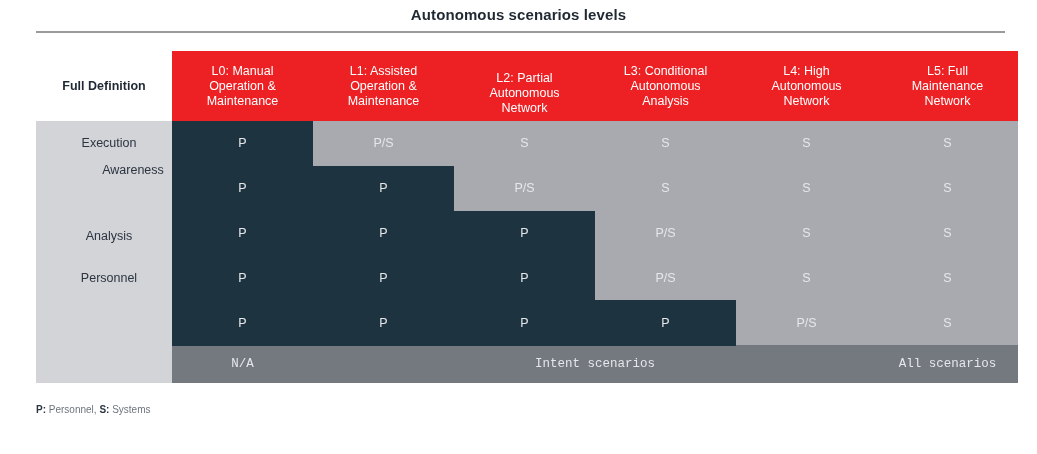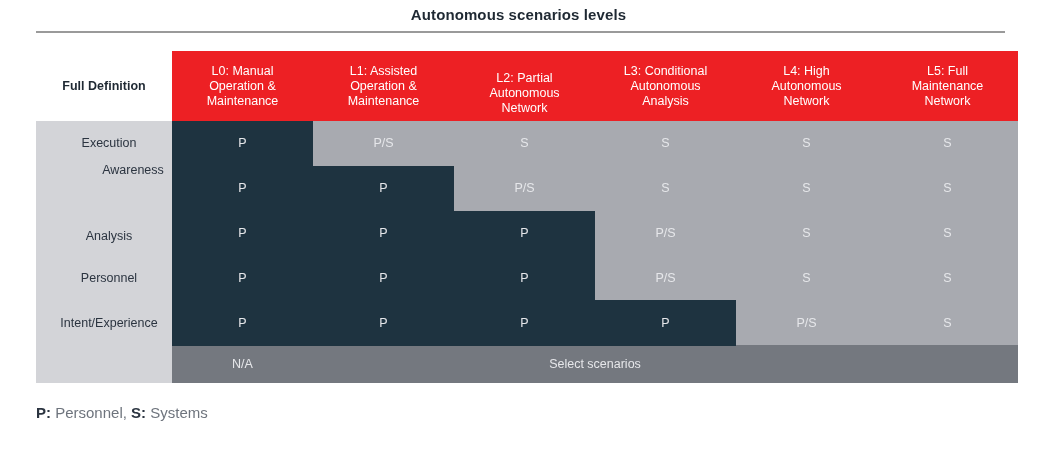--- a/index.html
+++ b/index.html
@@ -77,27 +77,27 @@
   }
 
   
   #applicability-row{
     position:absolute;left:172px;top:299px;width:846px;height:38px;
     background:#74787f;
   }
   .appl-cell{
     position:absolute;top:299px;height:38px;
     display:flex;align-items:center;justify-content:center;
-    font-size:12.5px;color:#e6e7ea;
+    font-size:12.5px;color:#e6e7ea;font-family:Liberation Mono, monospace;
   }
 
   
   #footnote{
     position:absolute;left:36px;top:404px;
-    font-size:15px;color:#6e747d;
+    font-size:10px;color:#6e747d;
   }
   #footnote b{color:#2b3440;}
 </style>
 </head>
 <body>
 
 <div id="title">Autonomous scenarios levels</div>
 <div id="title-rule"></div>
 
 <div id="figure">
@@ -121,21 +121,20 @@
 Network</div>
   <div class="header-cell" style="left: 877px; width: 141px;">L5: Full
 Maintenance
 Network</div>
 
   <div id="label-col"></div>
   <div class="row-label" style="top: 75px; height: 44.8px;">Execution</div>
   <div class="row-label" style="top: 102px; height: 44.8px; padding-left: 24px;">Awareness</div>
   <div class="row-label" style="top: 168px; height: 44.8px;">Analysis</div>
   <div class="row-label" style="top: 209.4px; height: 44.8px;">Personnel</div>
-  <div class="row-label" style="top: 254.2px; height: 44.8px;">Intent/Experience</div>
 
   <div id="matrix"></div>
 
   <div id="applicability-row"></div>
 
 <div class="dark-block" style="left: 172px; top: 75px; width: 141px; height: 45.4px;"></div>
     <div class="dark-block" style="left: 172px; top: 119.8px; width: 282px; height: 45.4px;"></div>
     <div class="dark-block" style="left: 172px; top: 164.6px; width: 423px; height: 45.4px;"></div>
     <div class="dark-block" style="left: 172px; top: 209.4px; width: 423px; height: 45.4px;"></div>
     <div class="dark-block" style="left: 172px; top: 254.2px; width: 564px; height: 45.4px;"></div>
@@ -163,18 +162,19 @@
     <div class="cell" style="left: 595px; top: 209.4px; width: 141px; height: 44.8px;">P/S</div>
     <div class="cell" style="left: 736px; top: 209.4px; width: 141px; height: 44.8px;">S</div>
     <div class="cell" style="left: 877px; top: 209.4px; width: 141px; height: 44.8px;">S</div>
     <div class="cell" style="left: 172px; top: 254.2px; width: 141px; height: 44.8px;">P</div>
     <div class="cell" style="left: 313px; top: 254.2px; width: 141px; height: 44.8px;">P</div>
     <div class="cell" style="left: 454px; top: 254.2px; width: 141px; height: 44.8px;">P</div>
     <div class="cell" style="left: 595px; top: 254.2px; width: 141px; height: 44.8px;">P</div>
     <div class="cell" style="left: 736px; top: 254.2px; width: 141px; height: 44.8px;">P/S</div>
     <div class="cell" style="left: 877px; top: 254.2px; width: 141px; height: 44.8px;">S</div>
     <div class="appl-cell" style="left: 172px; width: 141px;">N/A</div>
-    <div class="appl-cell" style="left: 313px; width: 564px;">Select scenarios</div>
+    <div class="appl-cell" style="left: 313px; width: 564px;">Intent scenarios</div>
+    <div class="appl-cell" style="left: 877px; width: 141px;">All scenarios</div>
   </div>
 
 <div id="footnote">
   <b>P:</b><span> Personnel, </span><b>S:</b><span> Systems</span>
 </div>
 
 </body></html>

